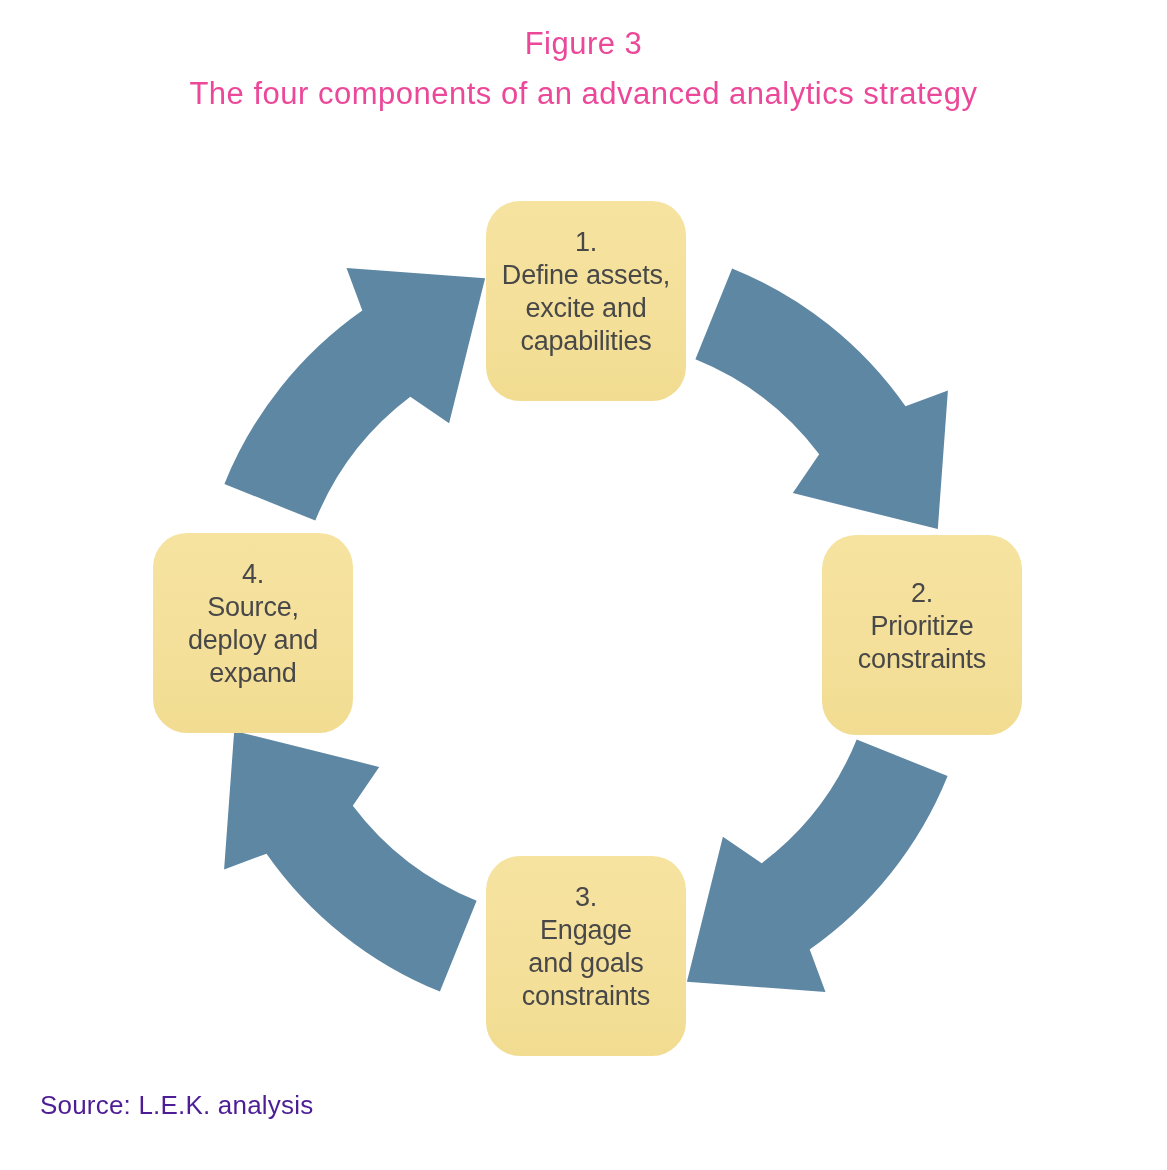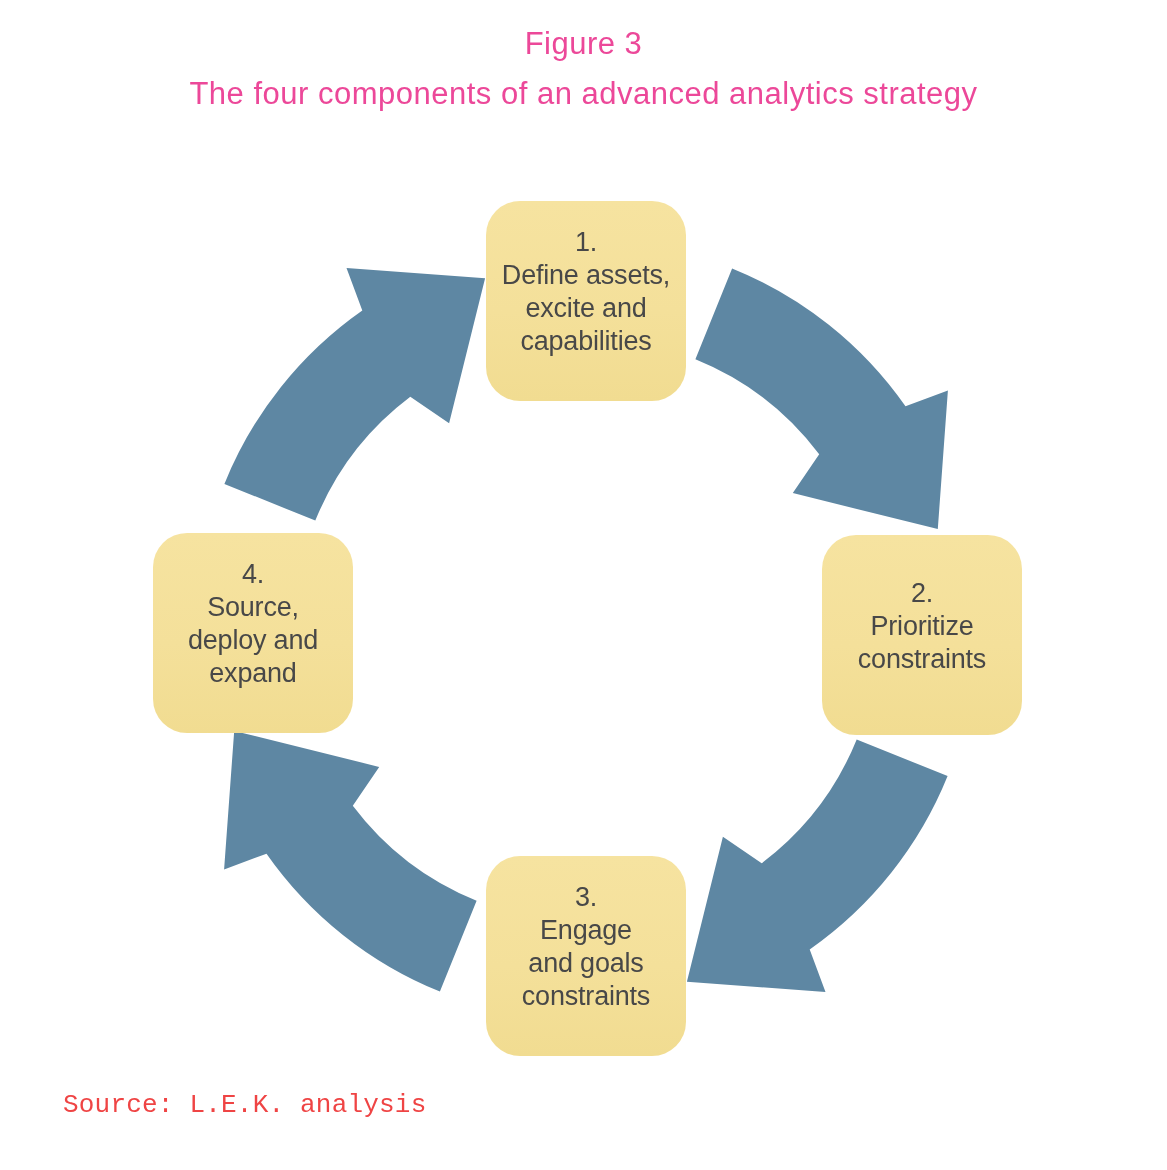--- a/index.html
+++ b/index.html
@@ -58,26 +58,25 @@
     font-size: 27px;
     line-height: 33px;
     letter-spacing: -0.2px;
   }
   .node-1 { left: 486px; top: 201px; }
   .node-2 { left: 822px; top: 535px; }
   .node-3 { left: 486px; top: 856px; }
   .node-4 { left: 153px; top: 533px; }
   .source-note {
     position: absolute;
-    left: 63px;
+    left: 40px;
     top: 1090px;
     font-size: 26px;
-    color: #ef4444;
+    color: #4c1d95;
     letter-spacing: 0.2px;
-    font-family: Liberation Mono, monospace;
   }
 </style>
 </head>
 <body>
 
 <div class="stage">
 
   <div class="fig-header">
     <div class="fig-label">Figure 3</div>
     <div class="fig-title">The four components of an advanced analytics strategy</div>

